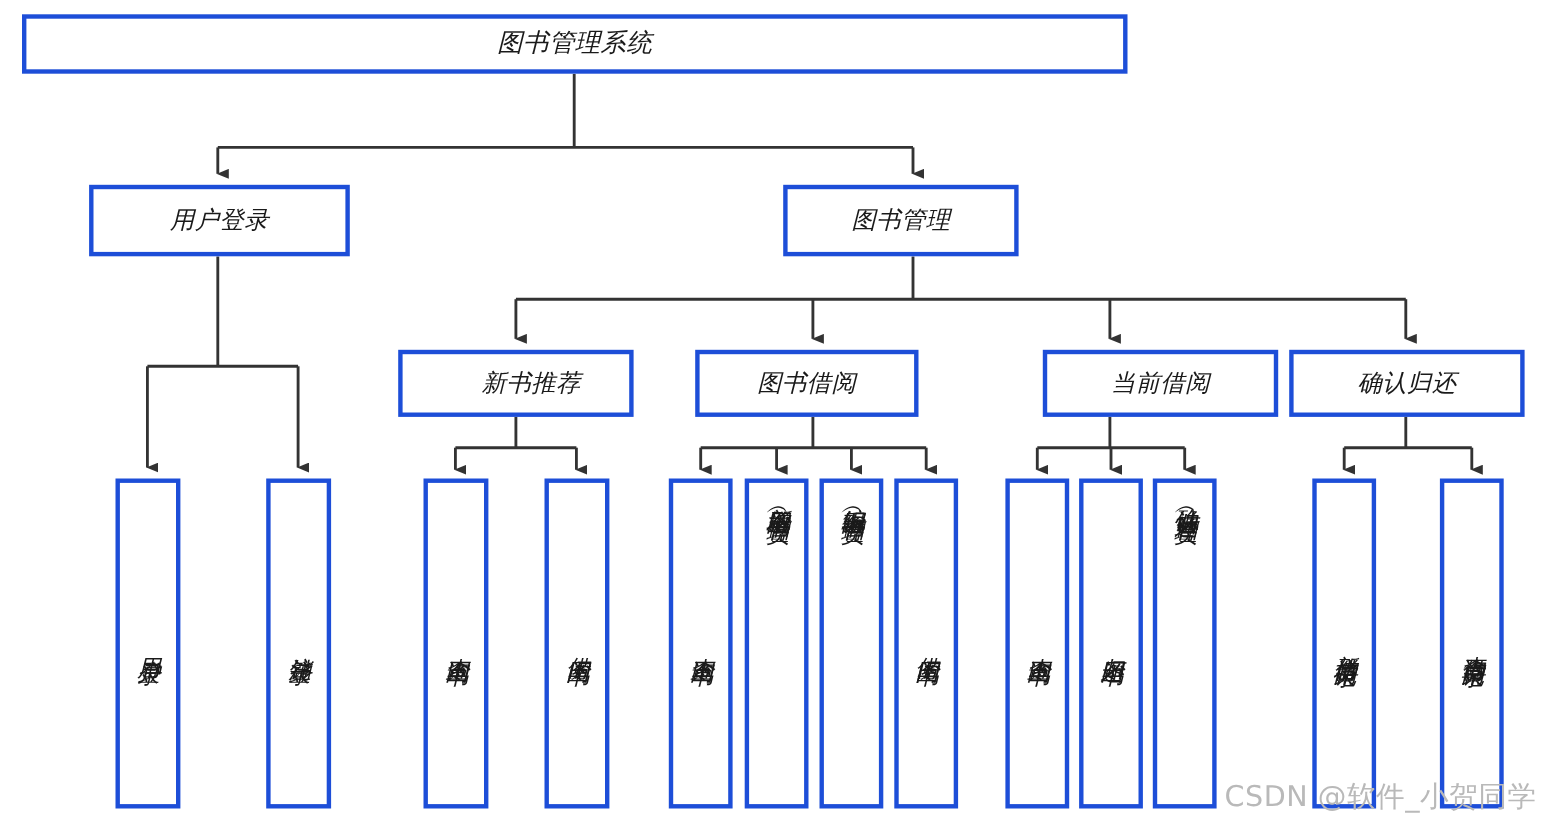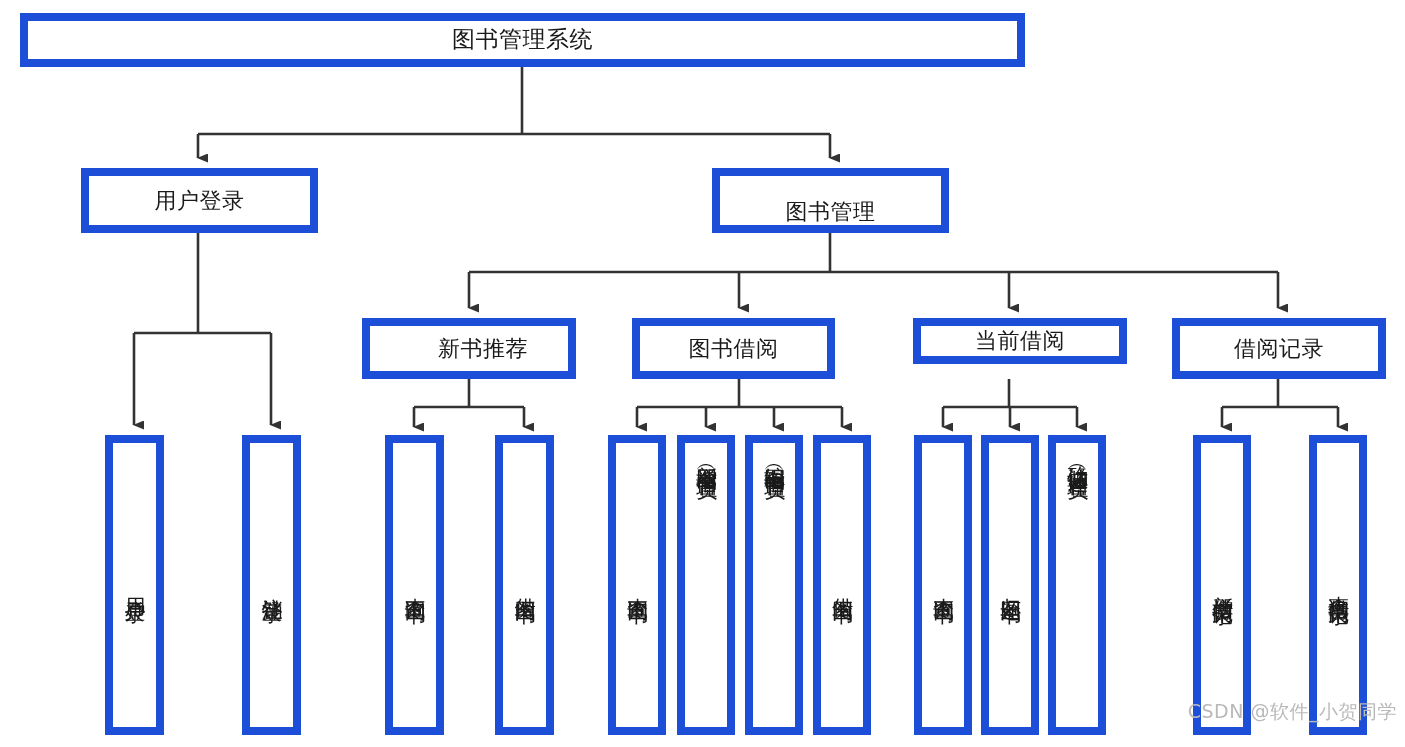--- a/index.html
+++ b/index.html
@@ -25,26 +25,27 @@
     left: 0;
     top: 0;
     width: 1405px;
     height: 747px;
     pointer-events: none;
   }
   .node {
     position: absolute;
     box-sizing: border-box;
     background: #ffffff;
-    border: 8px solid #1d4ed8;
+    border: 4px solid #1d4ed8;
     display: flex;
     align-items: center;
     justify-content: center;
     color: #1a1a1a;
     z-index: 3;
+    font-style: italic;
   }
   .node-label {
     display: block;
     text-align: center;
     line-height: 1.18;
     letter-spacing: 0.5px;
   }
   .node-root .node-label {
     font-size: 23px;
   }
@@ -64,22 +65,22 @@
     letter-spacing: 2px;
     white-space: nowrap;
   }
   .node-leaf.leaf-mid {
     align-items: center;
     padding-top: 0;
   }
   #watermark {
     position: absolute;
     right: 8px;
-    bottom: 22px;
-    font-size: 19px;
+    bottom: 5px;
+    font-size: 26px;
     color: #b9b9b9;
     letter-spacing: 0.5px;
     z-index: 6;
     white-space: nowrap;
   }
 </style>
 </head>
 <body>
 
 <div id="diagram-root">
@@ -136,38 +137,38 @@
   </svg>
 
   <div class="node node-root" style="left:20px; top:13px; width:1005px; height:54px;">
     <span class="node-label">图书管理系统</span>
   </div>
 
   <div class="node node-l1" style="left:81px; top:168px; width:237px; height:65px;">
     <span class="node-label">用户登录</span>
   </div>
 
-  <div class="node node-l1" style="left:712px; top:168px; width:237px; height:65px;align-items:flex-end;">
+  <div class="node node-l1" style="left:712px; top:168px; width:214px; height:65px;">
     <span class="node-label">图书管理</span>
   </div>
 
   <div class="node node-l2" style="left:362px; top:318px; width:214px; height:61px;padding-left:28px;">
     <span class="node-label">新书推荐</span>
   </div>
 
   <div class="node node-l2" style="left:632px; top:318px; width:203px; height:61px;">
     <span class="node-label">图书借阅</span>
   </div>
 
-  <div class="node node-l2" style="left:913px; top:318px; width:214px; height:46px;">
+  <div class="node node-l2" style="left:948px; top:318px; width:214px; height:61px;">
     <span class="node-label">当前借阅</span>
   </div>
 
   <div class="node node-l2" style="left:1172px; top:318px; width:214px; height:61px;">
-    <span class="node-label">借阅记录</span>
+    <span class="node-label">确认归还</span>
   </div>
 
   <div class="node node-leaf leaf-mid" style="left:105px; top:435px; width:59px; height:300px;">
     <span class="node-label">用户登录</span>
   </div>
   <div class="node node-leaf leaf-mid" style="left:242px; top:435px; width:59px; height:300px;">
     <span class="node-label">注销登录</span>
   </div>
 
   <div class="node node-leaf leaf-mid" style="left:385px; top:435px; width:59px; height:300px;">

